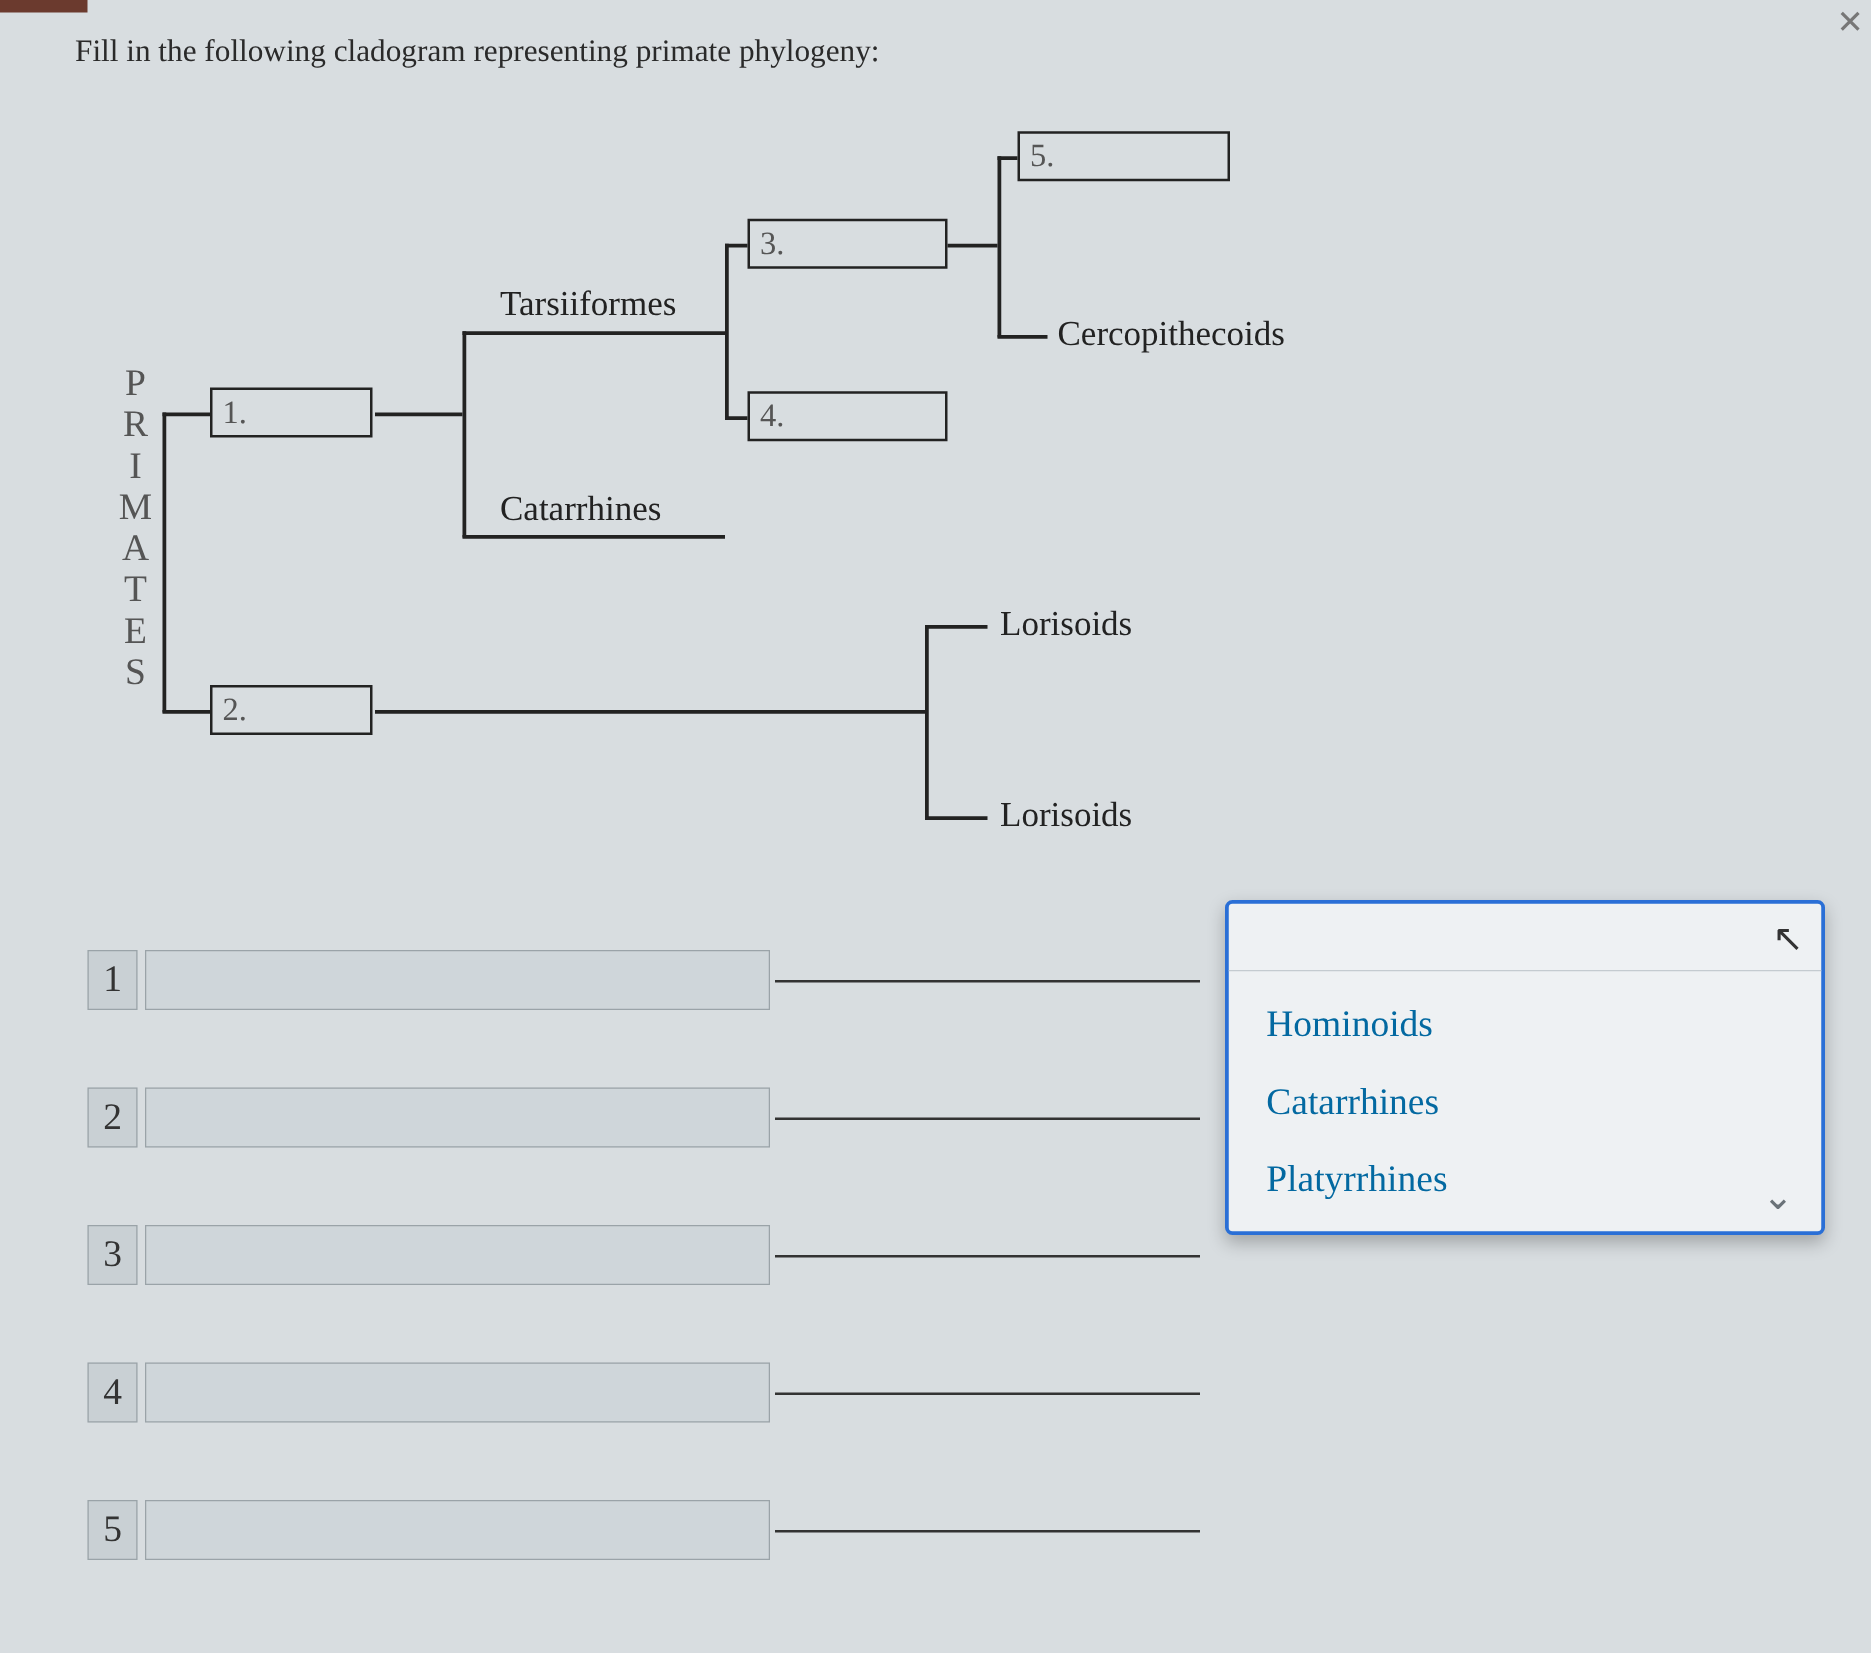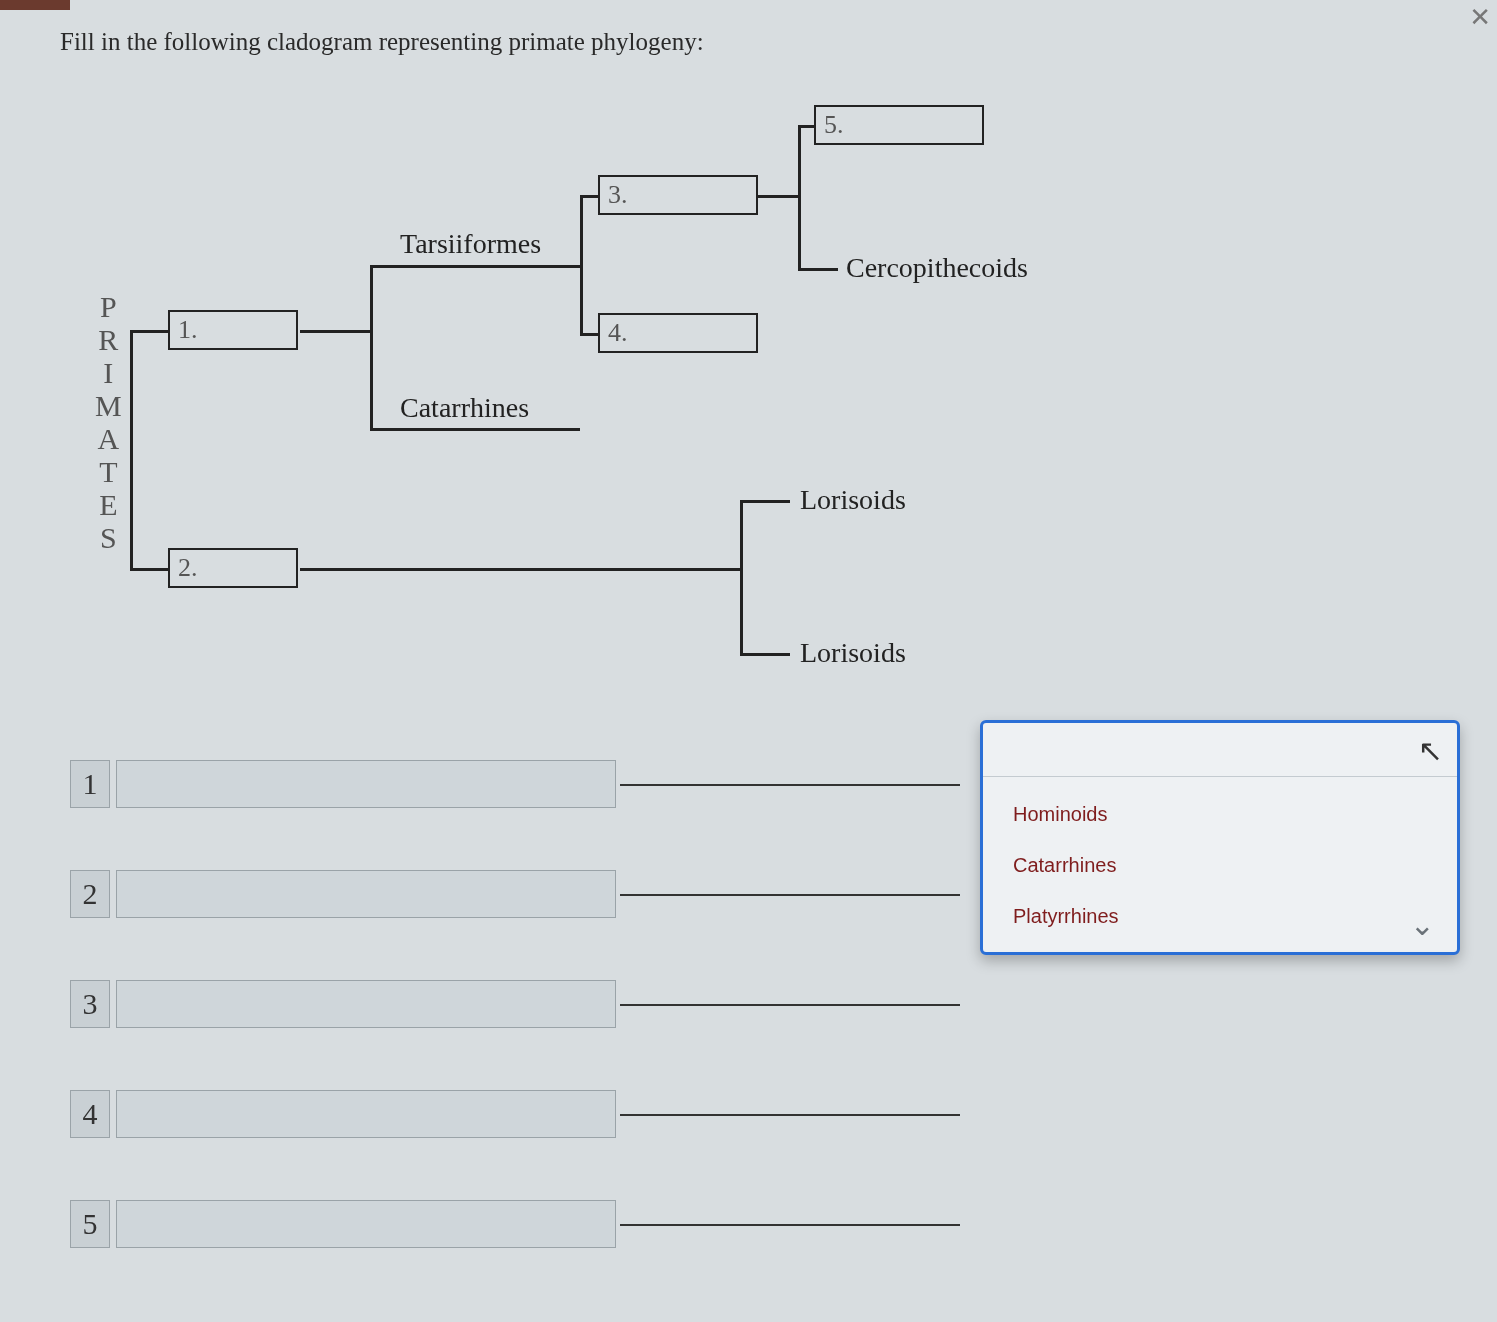--- a/index.html
+++ b/index.html
@@ -115,23 +115,23 @@
   .dropdown-header .cursor-icon {
     position: absolute;
     right: 14px; top: 10px;
     font-size: 30px;
     color: #333;
   }
   .dropdown-list {
     padding: 12px 0 10px 30px;
   }
   .dropdown-item {
-    font-family: Liberation Sans, sans-serif;
-    font-size: 20px;
-    color: #7f1d1d;
+    font-family: Liberation Serif, serif;
+    font-size: 30px;
+    color: #0369a1;
     padding: 14px 0;
     cursor: pointer;
   }
   .chevron-down {
     position: absolute;
     right: 22px;
     bottom: 10px;
     font-size: 30px;
     color: #6a7278;
   }

